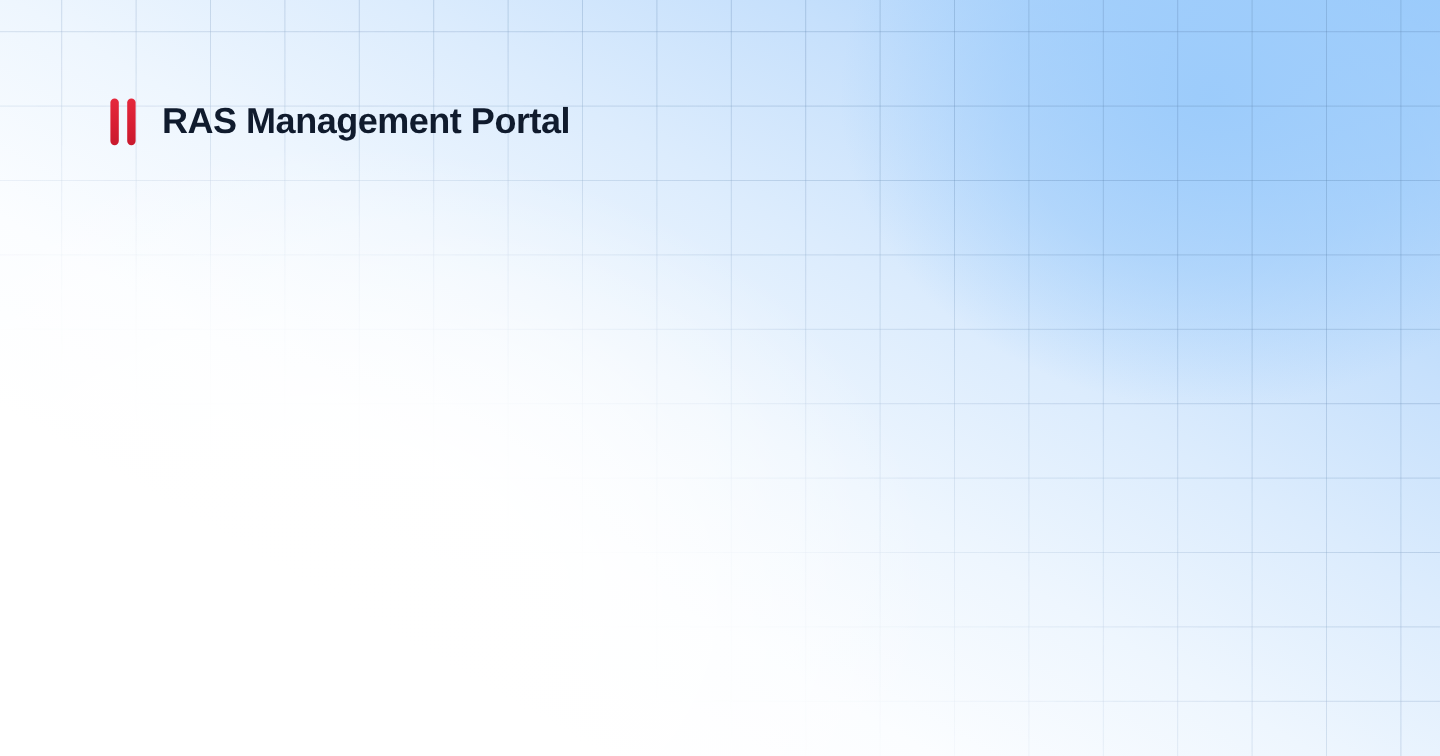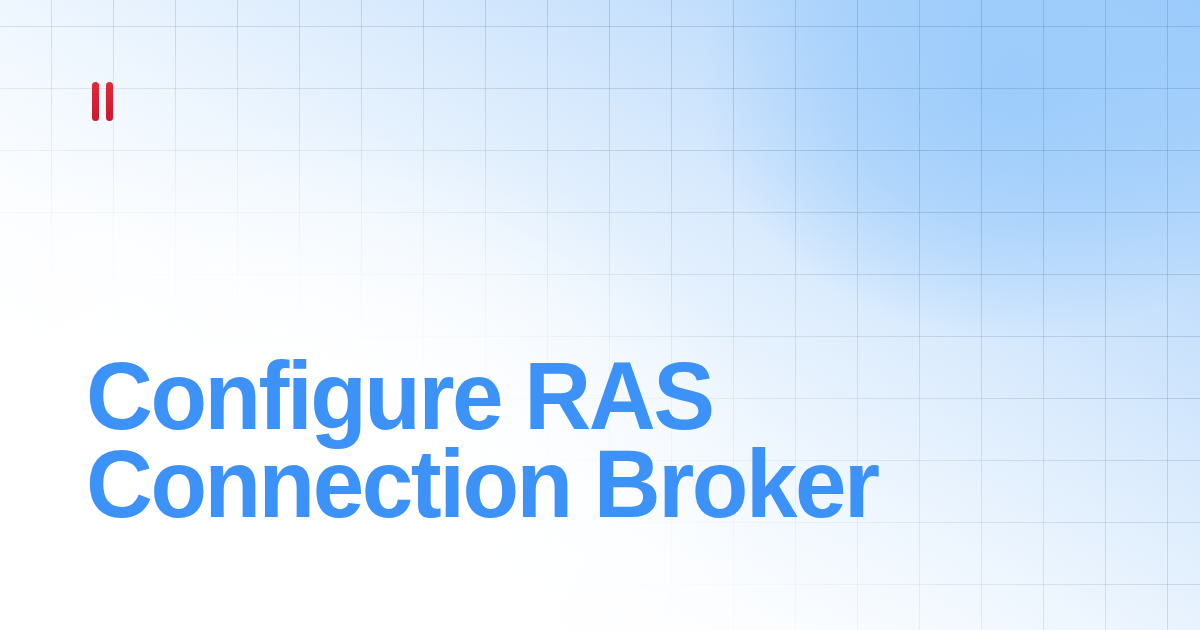--- a/index.html
+++ b/index.html
@@ -183,21 +183,18 @@
   <div class="bg-grid-faint"></div>
   <div class="bg-glow"></div>
 
   <div class="content">
 
     <div class="brand">
       <span class="brand-mark">
         <span class="bar"></span>
         <span class="bar"></span>
       </span>
+      <span class="brand-title">RAS Management Portal</span>
     </div>
 
-    <div class="headline">
-      <span class="headline-line">Configure RAS</span>
-      <span class="headline-line">Connection Broker</span>
-    </div>
 
   </div>
 </div>
 
 </body></html>

